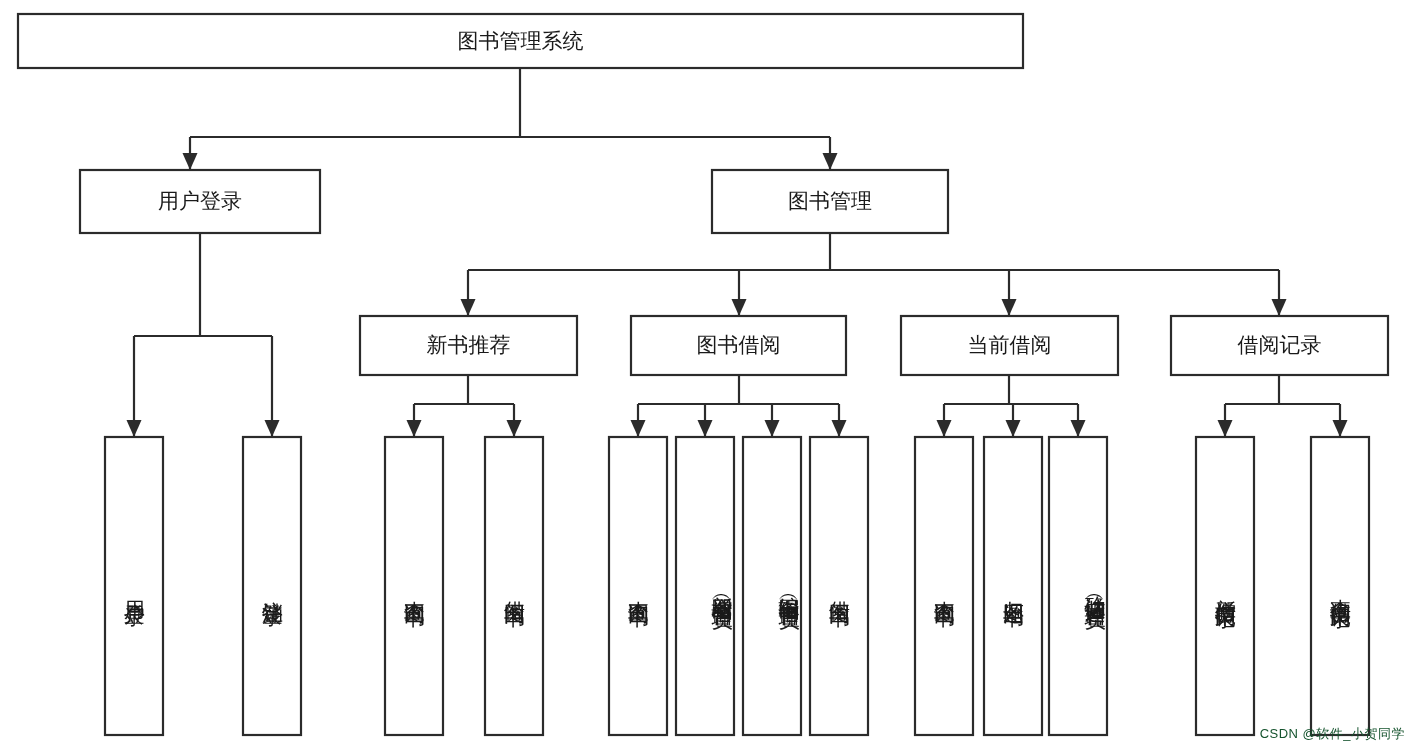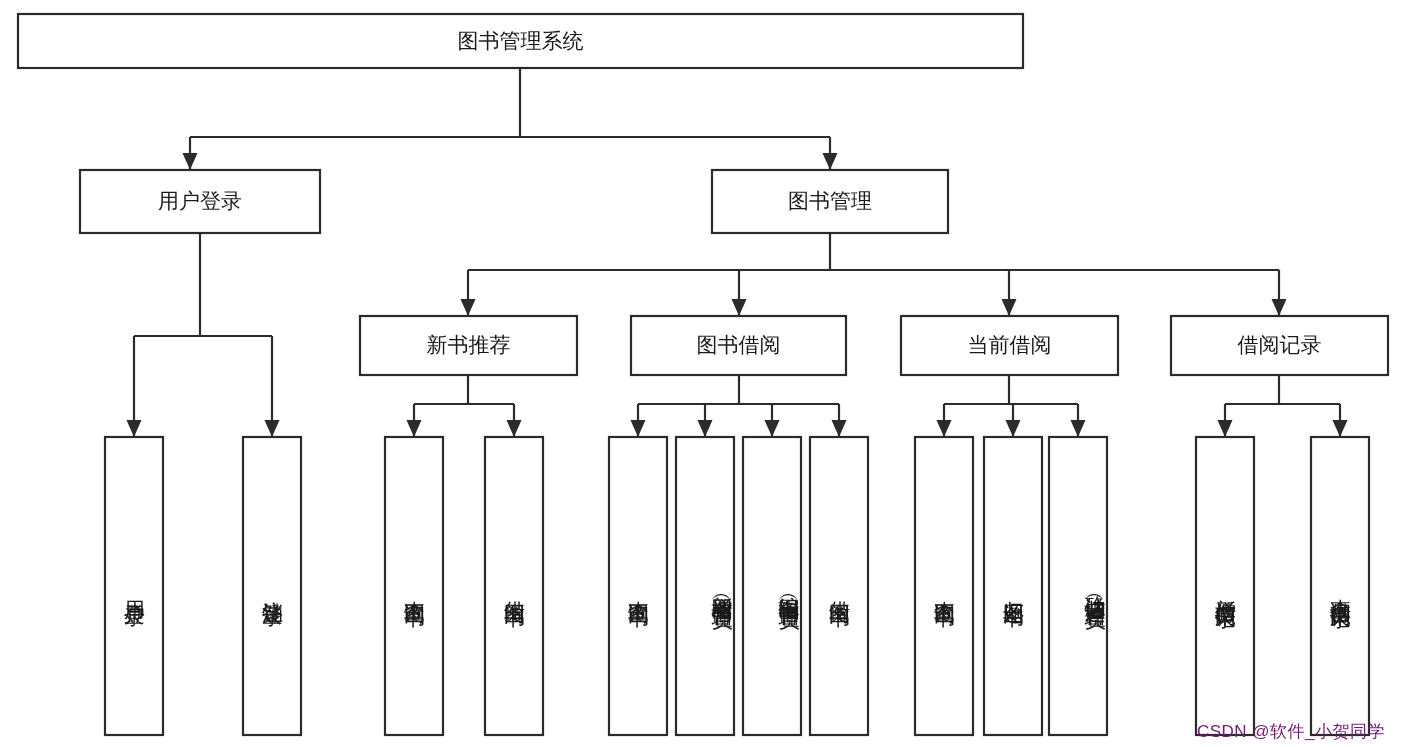--- a/index.html
+++ b/index.html
@@ -59,25 +59,25 @@
     letter-spacing: 2px;
     text-align: center;
     white-space: nowrap;
     pointer-events: none;
     display: flex;
     align-items: flex-start;
     justify-content: center;
   }
   .watermark {
     position: absolute;
-    right: 20px;
+    right: 0;
     bottom: 4px;
     font-family: "Liberation Sans", "DejaVu Sans", sans-serif;
-    font-size: 17px;
-    color: #701a75;
+    font-size: 13px;
+    color: #14532d;
     letter-spacing: 0.5px;
     white-space: nowrap;
   }
 </style>
 </head>
 <body>
 
 <div id="diagram-root">
 
   <svg id="tree-svg" viewBox="0 0 1405 747">

